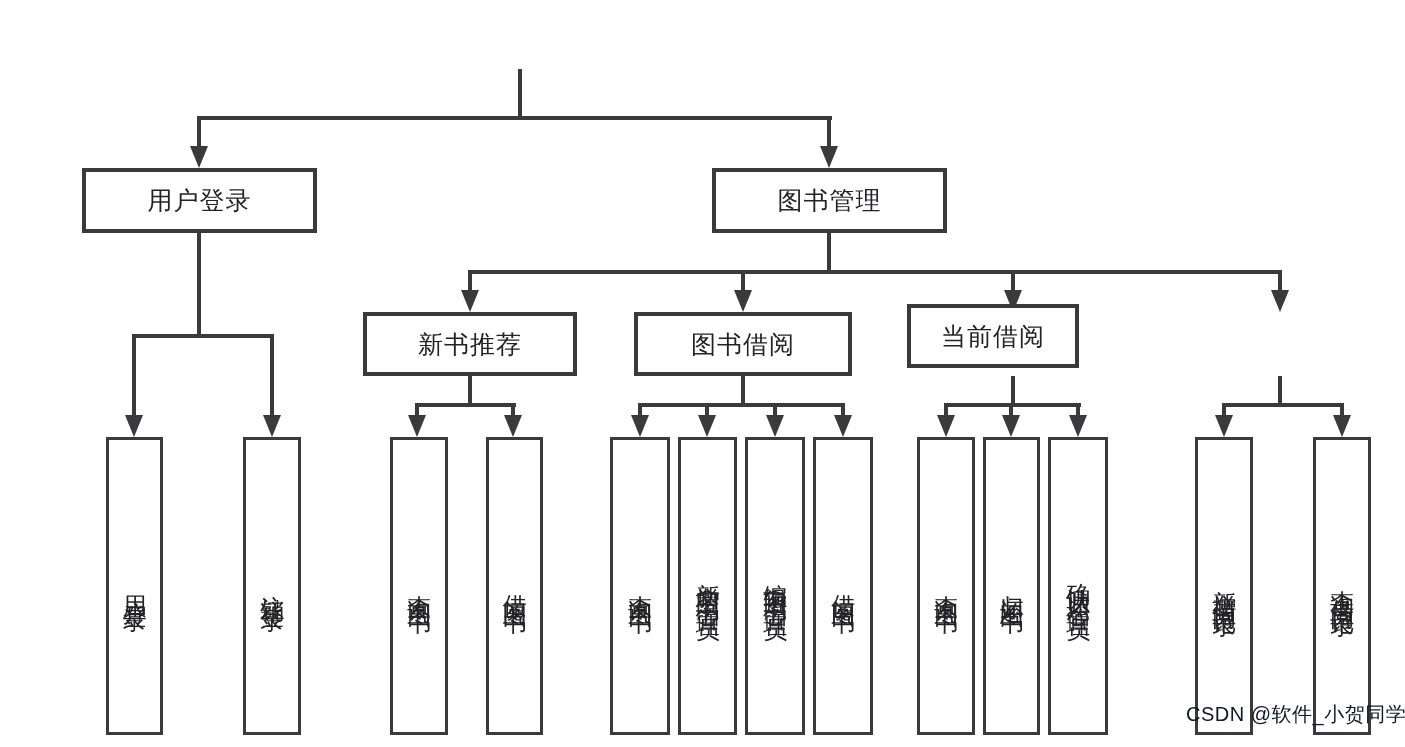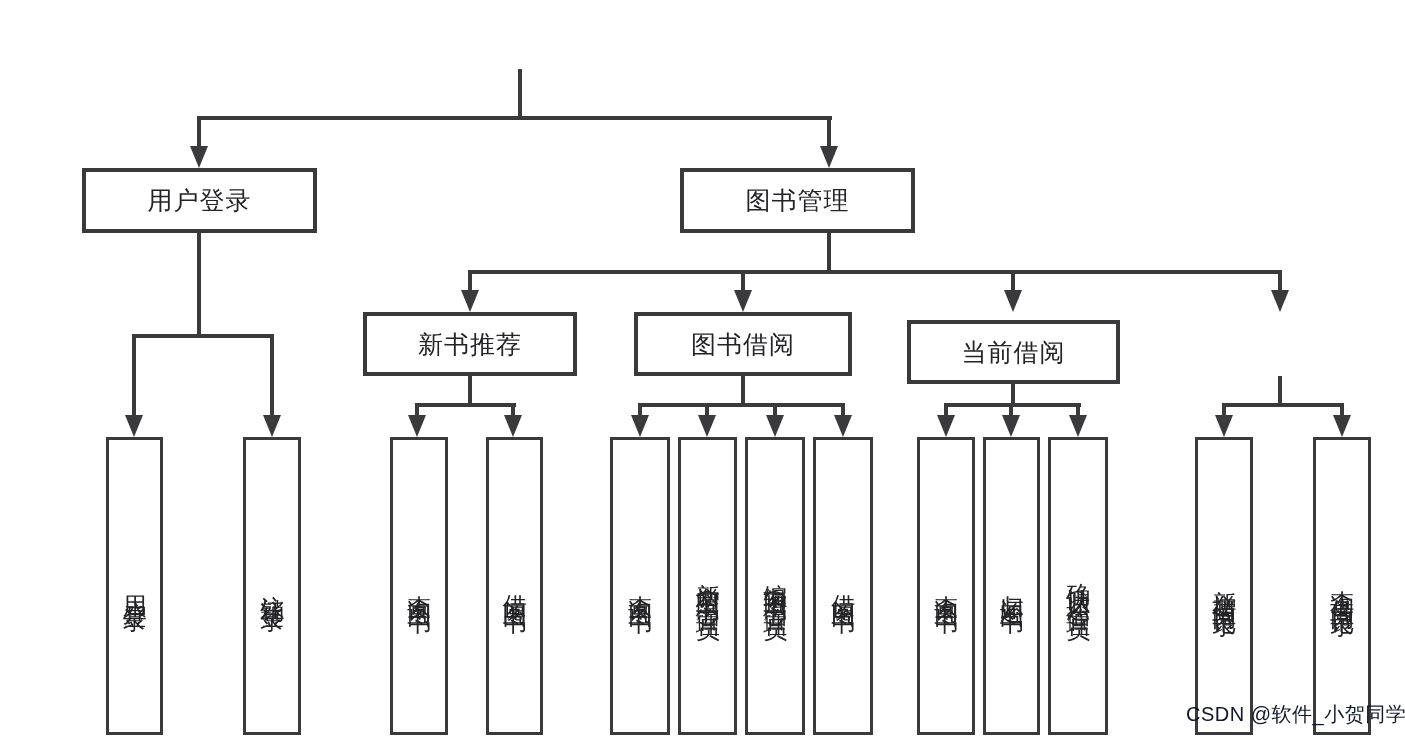--- a/index.html
+++ b/index.html
@@ -38,31 +38,31 @@
 </style>
 </head>
 <body>
 
 <div id="canvas">
 
 
   <div class="box" style="left:82px;top:168px;width:235px;height:65px">
     <span>用户登录</span>
   </div>
-  <div class="box" style="left:680px;top:168px;width:235px;height:65px">
+  <div class="box" style="left:712px;top:168px;width:235px;height:65px">
     <span>图书管理</span>
   </div>
 
   <div class="box" style="left:634px;top:312px;width:218px;height:64px">
     <span>图书借阅</span>
   </div>
   <div class="box" style="left:363px;top:312px;width:214px;height:64px">
     <span>新书推荐</span>
   </div>
-  <div class="box" style="left:907px;top:320px;width:213px;height:64px">
+  <div class="box" style="left:907px;top:304px;width:172px;height:64px">
     <span>当前借阅</span>
   </div>
 
   <div class="box leaf" style="left:106px;top:437px;width:57px;height:298px">
     <span class="vtext">用户登录</span>
   </div>
   <div class="box leaf" style="left:243px;top:437px;width:58px;height:298px">
     <span class="vtext">注销登录</span>
   </div>
 

